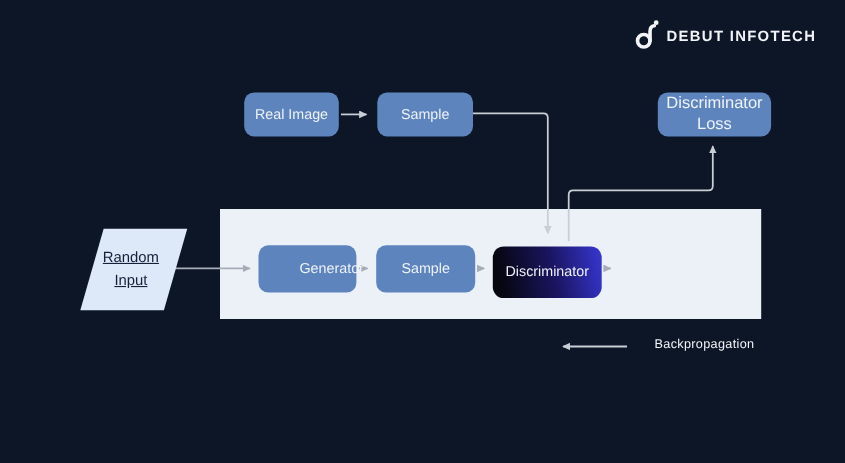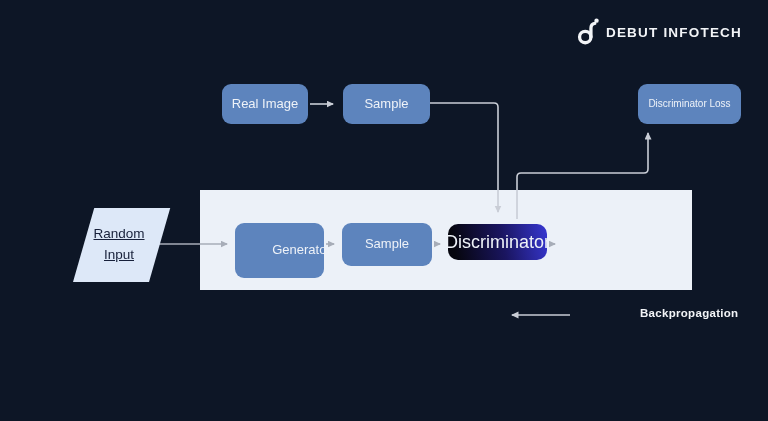--- a/index.html
+++ b/index.html
@@ -33,25 +33,25 @@
   .panel{position:absolute;left:200px;top:190px;width:492px;height:100px;background:var(--panel);}
 
   
   .node{
     position:absolute;border-radius:9px;background:var(--node-blue);
     display:flex;align-items:center;justify-content:center;text-align:center;
     color:var(--text-light);font-size:13px;line-height:1.25;padding:2px 4px;
   }
   #n-real-image{left:222px;top:84px;width:86px;height:40px;}
   #n-sample-top{left:343px;top:84px;width:87px;height:40px;}
-  #n-disc-loss{left:598px;top:84px;width:103px;height:40px;font-size:10px;margin-left:40px;}
-  #n-generator{left:235px;top:223px;width:89px;height:55px;padding-left:48px;}
+  #n-disc-loss{left:598px;top:84px;width:103px;height:40px;font-size:15px;}
+  #n-generator{left:235px;top:223px;width:89px;height:43px;padding-left:48px;}
   #n-sample-mid{left:342px;top:223px;width:90px;height:43px;}
   #n-discriminator{
-    left:448px;top:224px;width:99px;height:36px;border-radius:10px;font-size:18px;
+    left:448px;top:224px;width:99px;height:47px;border-radius:10px;font-size:13px;
     background:linear-gradient(78deg,var(--disc-grad-start) 8%,var(--disc-grad-mid) 55%,var(--disc-grad-end) 100%);
   }
   #n-generator-loss{left:563px;top:222px;width:100px;height:44px;background:var(--node-muted-blue);}
 
   
   .para-bg{
     position:absolute;left:73px;top:208px;width:76px;height:74px;
     background:var(--parallelogram);transform:skewX(-16deg);transform-origin:bottom left;
   }
   .para-text{
@@ -63,21 +63,21 @@
   
   svg.wires{position:absolute;left:0;top:0;pointer-events:none;}
   .wire{fill:none;stroke:var(--connector);stroke-width:1.6px;}
   .wire-gray{fill:none;stroke:var(--connector-gray);stroke-width:1.6px;}
   .head-light{fill:var(--connector);}
   .head-gray{fill:var(--connector-gray);}
 
   
   .backprop-label{
     position:absolute;left:595px;top:307px;color:var(--brand-white);
-    font-size:11.5px;font-weight:bold;letter-spacing:0.3px;margin-left:45px;
+    font-size:11.5px;font-weight:normal;letter-spacing:0.3px;
   }
 </style>
 </head>
 <body>
 
 <div id="canvas">
 
   <div class="brand">
     <span style="display:flex;">
       <svg width="22" height="28" viewBox="0 0 24 30">

